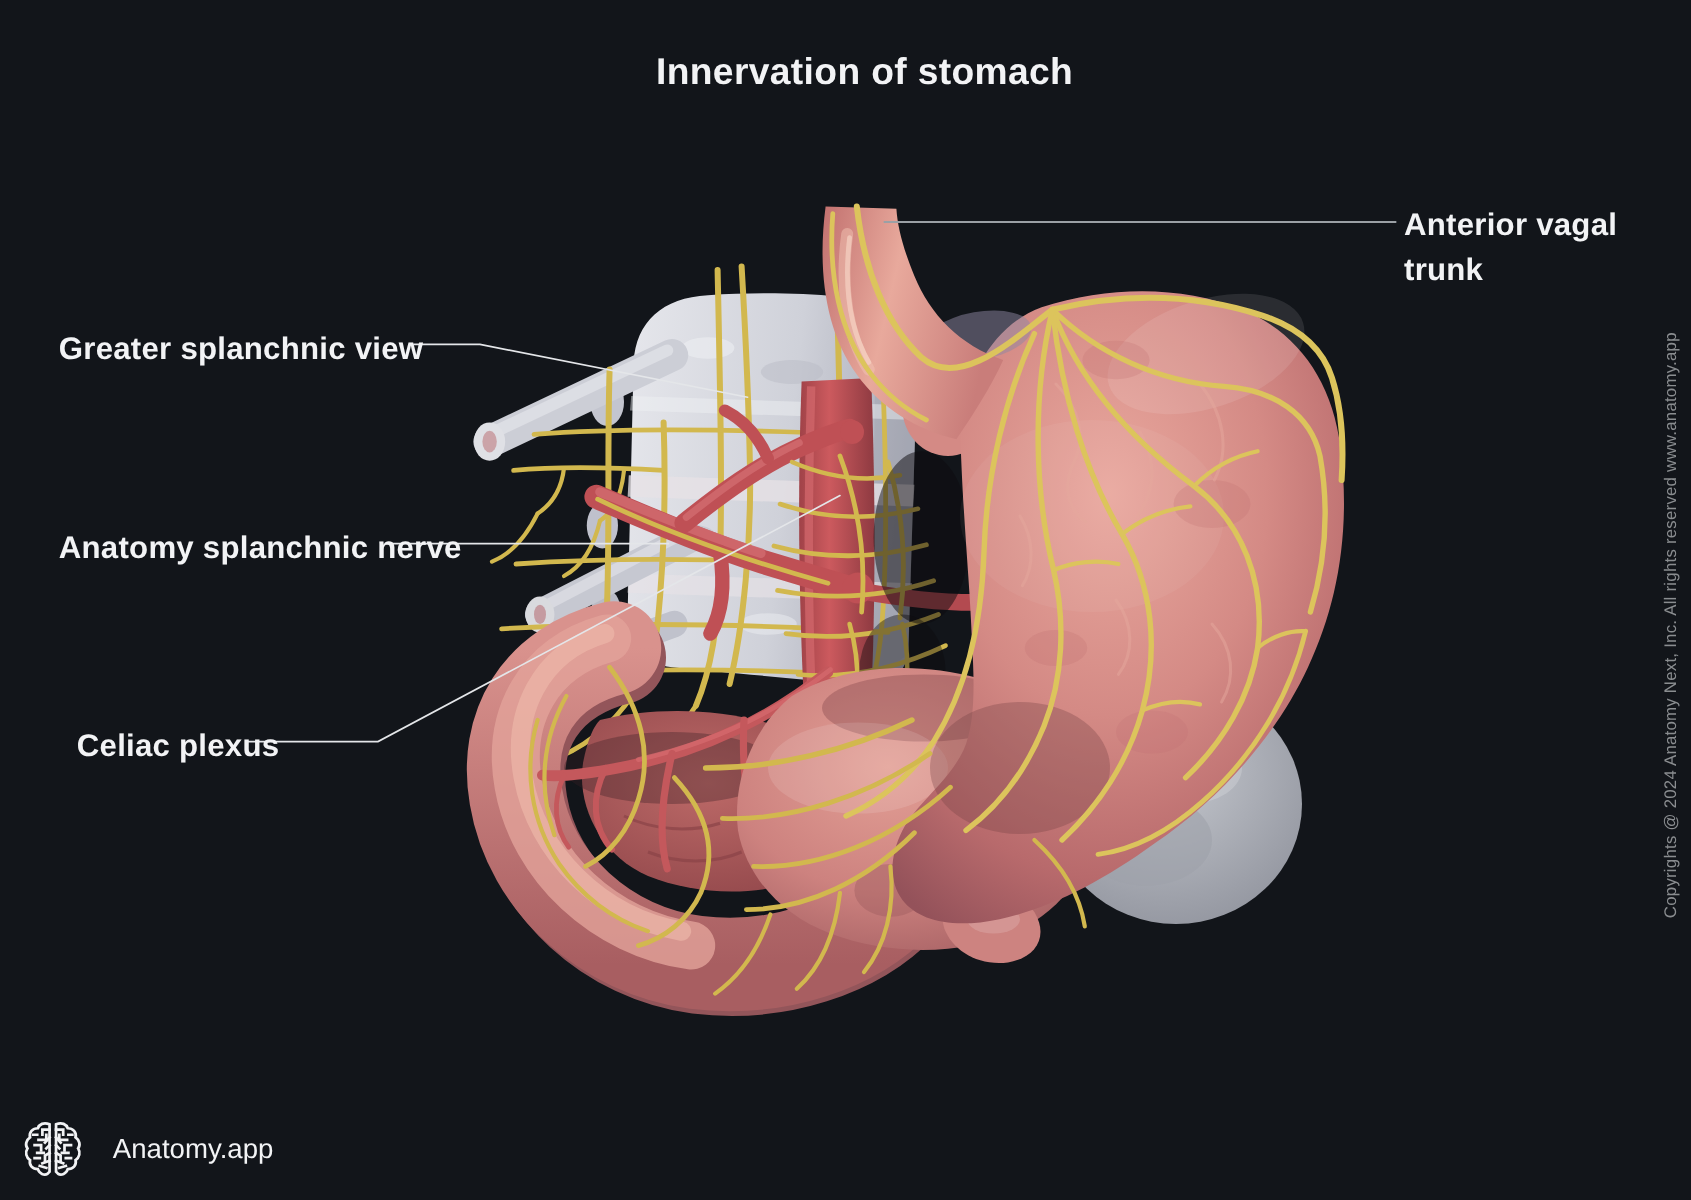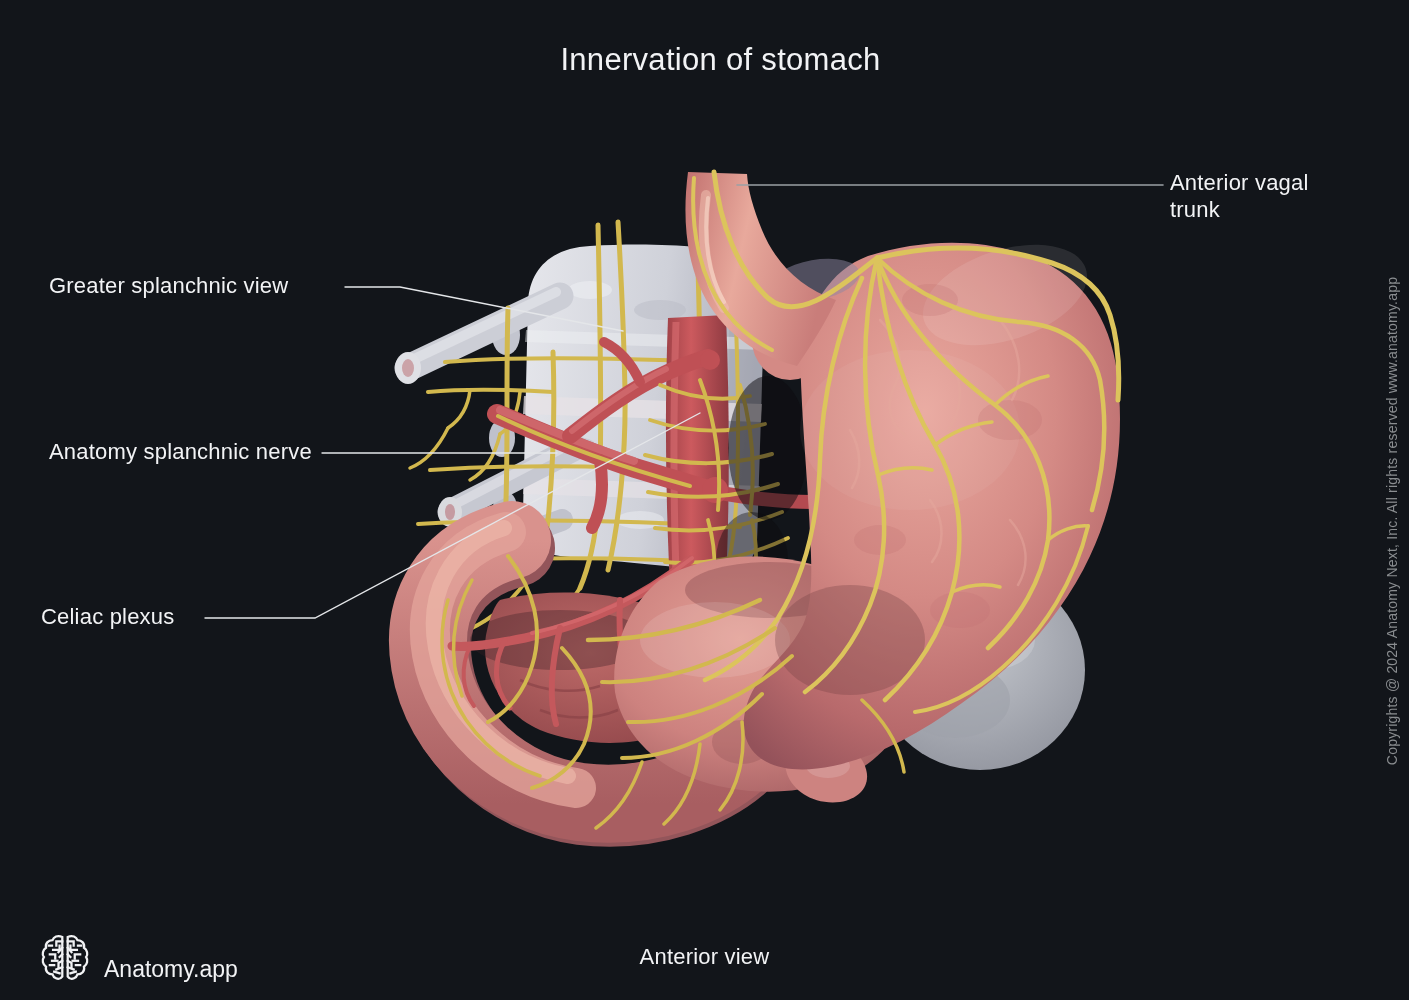--- a/index.html
+++ b/index.html
@@ -6,35 +6,35 @@
   body{
     width:1409px;height:1000px;position:relative;overflow:hidden;
     background:var(--background,#12151a);
     color:var(--text,#f2f3f5);
     font-family:"Liberation Sans","DejaVu Sans",sans-serif;
   }
   .stage{position:absolute;inset:0}
   svg.illu{position:absolute;left:0;top:0;display:block}
   .title{
     position:absolute;top:42px;left:0;right:0;text-align:center;
-    font-size:31px;font-weight:400;letter-spacing:.3px;padding-left:32px;
+    font-size:31px;font-weight:700;letter-spacing:.3px;padding-left:32px;
   }
   .caption{
     position:absolute;top:944px;left:0;right:0;text-align:center;
     font-size:22px;font-weight:500;letter-spacing:.2px;
   }
   .lbl{
-    position:absolute;font-size:22px;font-weight:400;
-    letter-spacing:.2px;line-height:27px;color:var(--text,#f2f3f5);
+    position:absolute;font-size:26px;font-weight:700;
+    letter-spacing:.2px;line-height:37px;color:var(--text,#f2f3f5);
   }
   #lbl-greater{left:49px;top:272px}
   #lbl-lesser{left:49px;top:438px}
-  #lbl-celiac{left:41px;top:603px}
+  #lbl-celiac{left:64px;top:603px}
   #lbl-vagal{left:1170px;top:169px;width:185px}
-  .brand{position:absolute;left:39px;top:931px;display:flex;align-items:flex-end;gap:13px}
+  .brand{position:absolute;left:18px;top:931px;display:flex;align-items:center;gap:24px}
   .brand-logo{width:52px;height:52px;flex:0 0 auto}
   .brand-name{font-size:23px;font-weight:500;color:var(--text,#f2f3f5)}
   .copyright{
     position:absolute;top:513px;left:1112px;width:560px;text-align:center;
     transform:rotate(-90deg);font-size:14px;letter-spacing:.2px;
     color:var(--muted-text,#8a8d90);white-space:nowrap;
   }
 </style>
 </head>
 <body>
@@ -268,21 +268,20 @@
     </g>
   </svg>
 
   <div class="title">Innervation of stomach</div>
 
   <div class="lbl" id="lbl-greater">Greater splanchnic view</div>
   <div class="lbl" id="lbl-lesser">Anatomy splanchnic nerve</div>
   <div class="lbl" id="lbl-celiac">Celiac plexus</div>
   <div class="lbl" id="lbl-vagal">Anterior vagal trunk</div>
 
-  <div class="caption">Anterior view</div>
 
   <div class="brand">
     <svg class="brand-logo" viewBox="0 0 48 48" fill="none" stroke="#f1f2f4" stroke-width="2.1" stroke-linecap="square" stroke-linejoin="miter">
       <g id="hemi">
         <path d="M21.5,5.5 C17,3.5 13.5,5.5 12.5,8.5 C8.5,8.5 5.5,11.5 6.5,15.5 C3.5,17.5 2.5,21.5 4.5,24 C2.5,27 3.5,31 6.5,33 C5.5,37 8.5,40 12.5,40 C13.5,43.5 17.5,45 20,43.5 L21.5,42 Z"></path>
         <path d="M21.5,9.5 L16,9.5 L16,13.5"></path>
         <path d="M19,13.5 L19,17.5 L13,17.5"></path>
         <path d="M9,13.5 L12,13.5"></path>
         <path d="M21.5,15.5 L18,19.5"></path>
         <path d="M10,21.5 L15,21.5 L15,25.5"></path>

